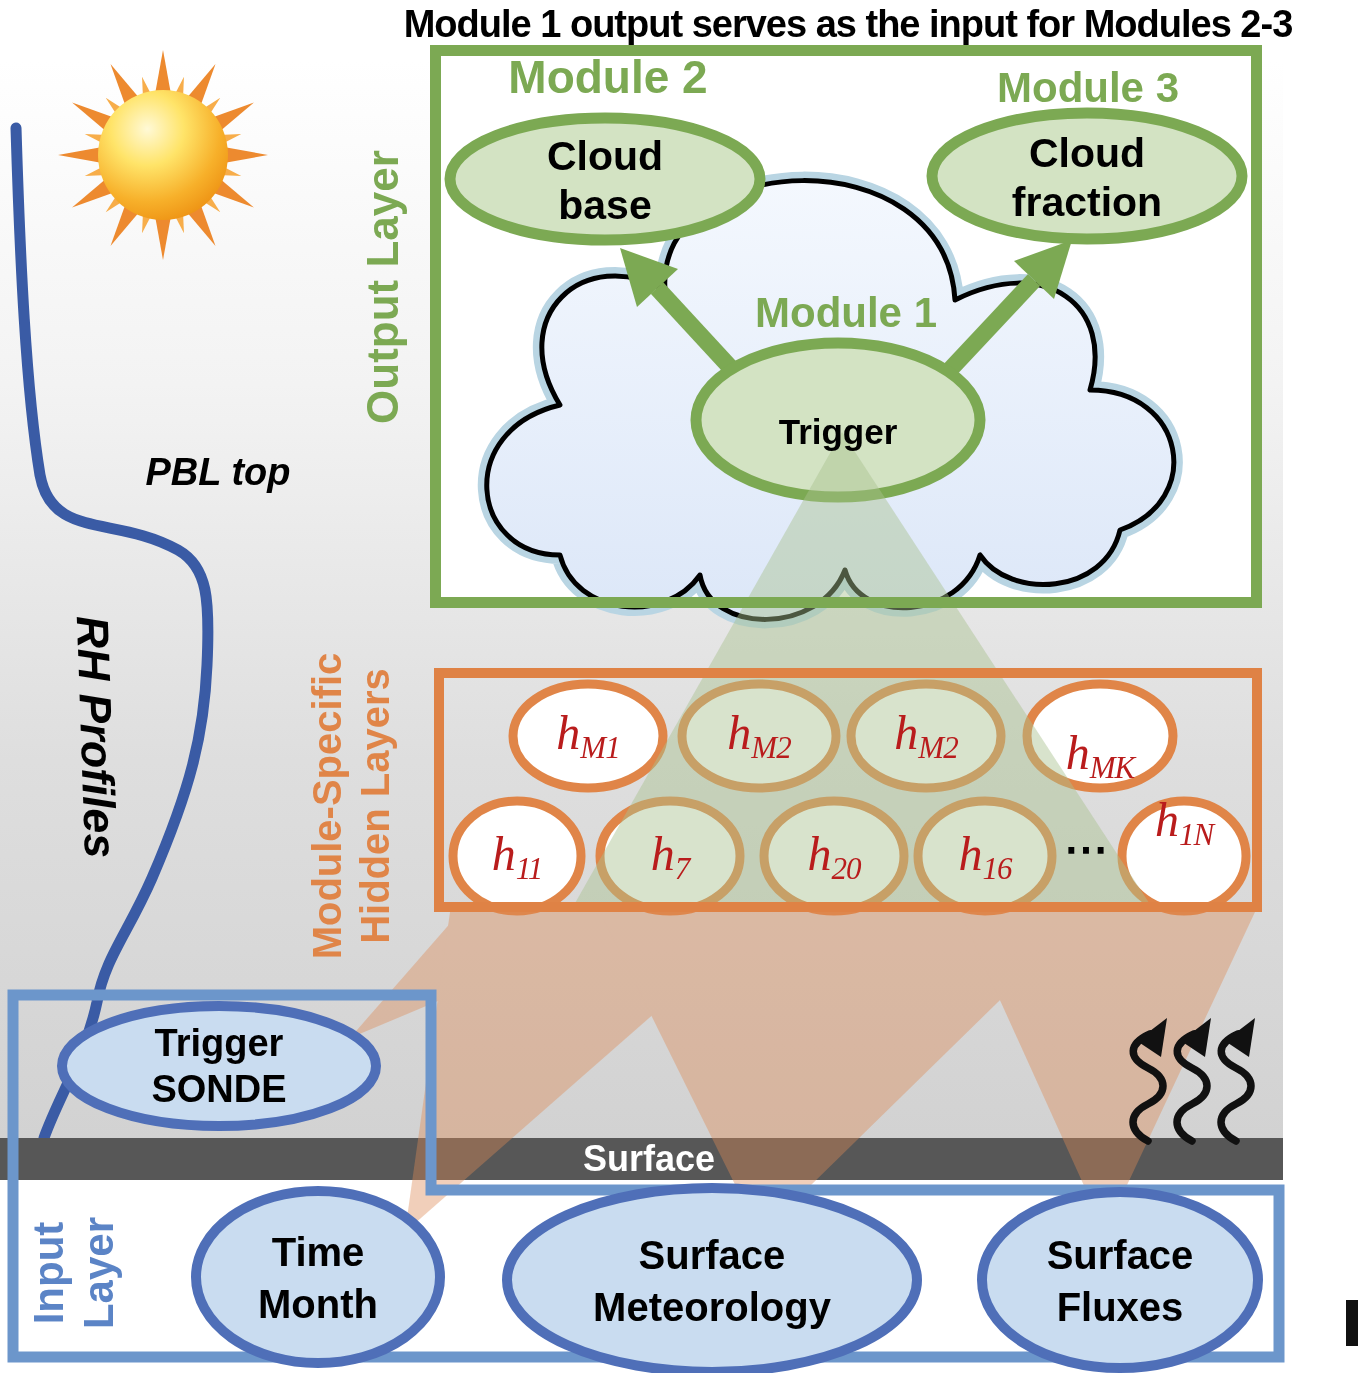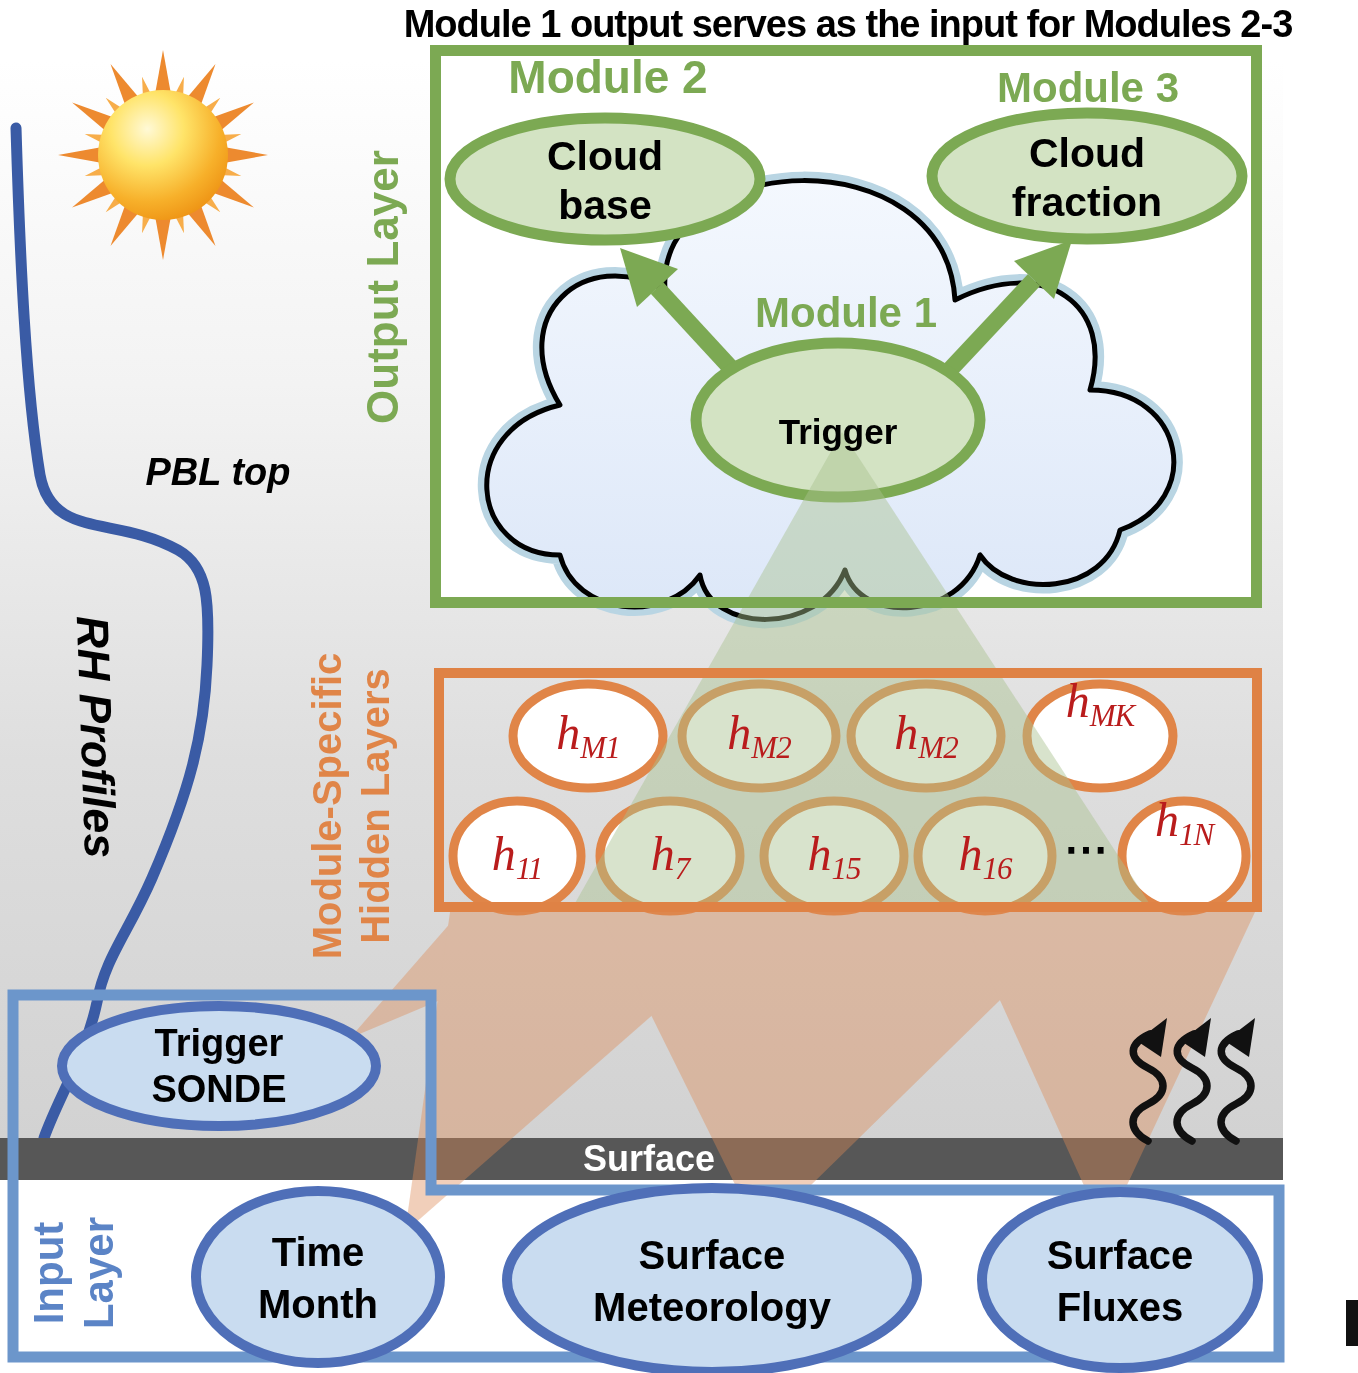--- a/index.html
+++ b/index.html
@@ -182,19 +182,19 @@
 <div class="lbl" style="left:318px;top:1278px;font-size:40px;line-height:1.3">Time
 Month</div>
 <div class="lbl" style="left:712px;top:1281px;font-size:40px;line-height:1.3">Surface
 Meteorology</div>
 <div class="lbl" style="left:1120px;top:1281px;font-size:40px;line-height:1.3">Surface
 Fluxes</div>
 
 <span class="hlbl" style="left:588px;top:736px"><em>h</em><sub>M1</sub></span>
 <span class="hlbl" style="left:759px;top:736px"><em>h</em><sub>M2</sub></span>
 <span class="hlbl" style="left:926px;top:736px"><em>h</em><sub>M2</sub></span>
-<span class="hlbl" style="left:1100px;top:704px"><em>h</em><sub>MK</sub></span>
+<span class="hlbl" style="left:1100px;top:756px"><em>h</em><sub>MK</sub></span>
 <span class="hlbl" style="left:517px;top:857px"><em>h</em><sub>11</sub></span>
 <span class="hlbl" style="left:670px;top:857px"><em>h</em><sub>7</sub></span>
-<span class="hlbl" style="left:834px;top:857px"><em>h</em><sub>15</sub></span>
+<span class="hlbl" style="left:834px;top:857px"><em>h</em><sub>20</sub></span>
 <span class="hlbl" style="left:985px;top:857px"><em>h</em><sub>16</sub></span>
 <span class="hlbl" style="left:1184px;top:823px"><em>h</em><sub>1N</sub></span>
 <span class="lbl nowrap" style="left:1086px;top:849px;font-size:44px">⋯</span>
 
 </body></html>

